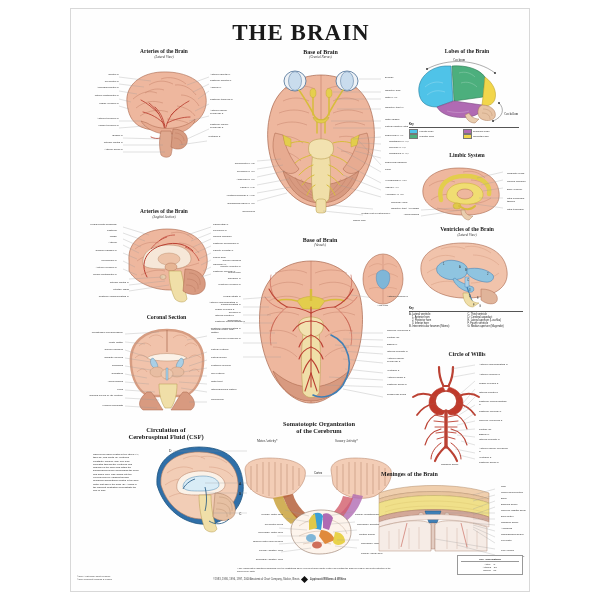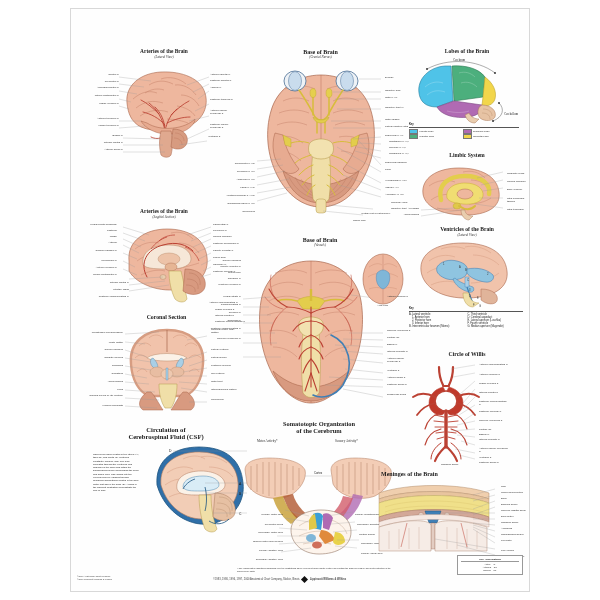--- a/index.html
+++ b/index.html
@@ -18,20 +18,23 @@
   .foot{position:absolute;font-family:"Liberation Sans",sans-serif;font-size:2.4px;color:#444;}
   .abbrbox{position:absolute;border:0.5px solid #999;padding:1.5px 3px;text-align:center;font-family:"Liberation Sans",sans-serif;font-size:2.4px;color:#222;background:#fff;}
   .abbrhdr{font-weight:bold;border-bottom:0.4px solid #999;margin-bottom:1px;padding-bottom:0.6px;}
   svg{display:block;overflow:visible;}
 </style>
 </head>
 <body>
 
 <div id="poster">
 
+  <div class="panel" style="left:0;top:12px;width:460px;">
+    <div class="ttl" style="font-size:23px;letter-spacing:1px;font-family:'Liberation Serif',serif;">THE BRAIN</div>
+  </div>
 
   <div class="panel" style="left:18px;top:40px;width:150px;height:120px;">
     <div class="ttl" style="font-size:5.4px;">Arteries of the Brain</div>
     <div class="sub">(Lateral View)</div>
 
     <svg width="150" height="104" viewBox="0 0 150 104">
       <g>
 
         <path d="M38 44 C36 26 52 14 72 13 C94 12 112 20 116 34 C120 47 114 60 102 66 C88 72 66 74 52 68 C42 63 39 54 38 44 Z" fill="#eeb79e" stroke="#a8644a" stroke-width="0.6"></path>
 

